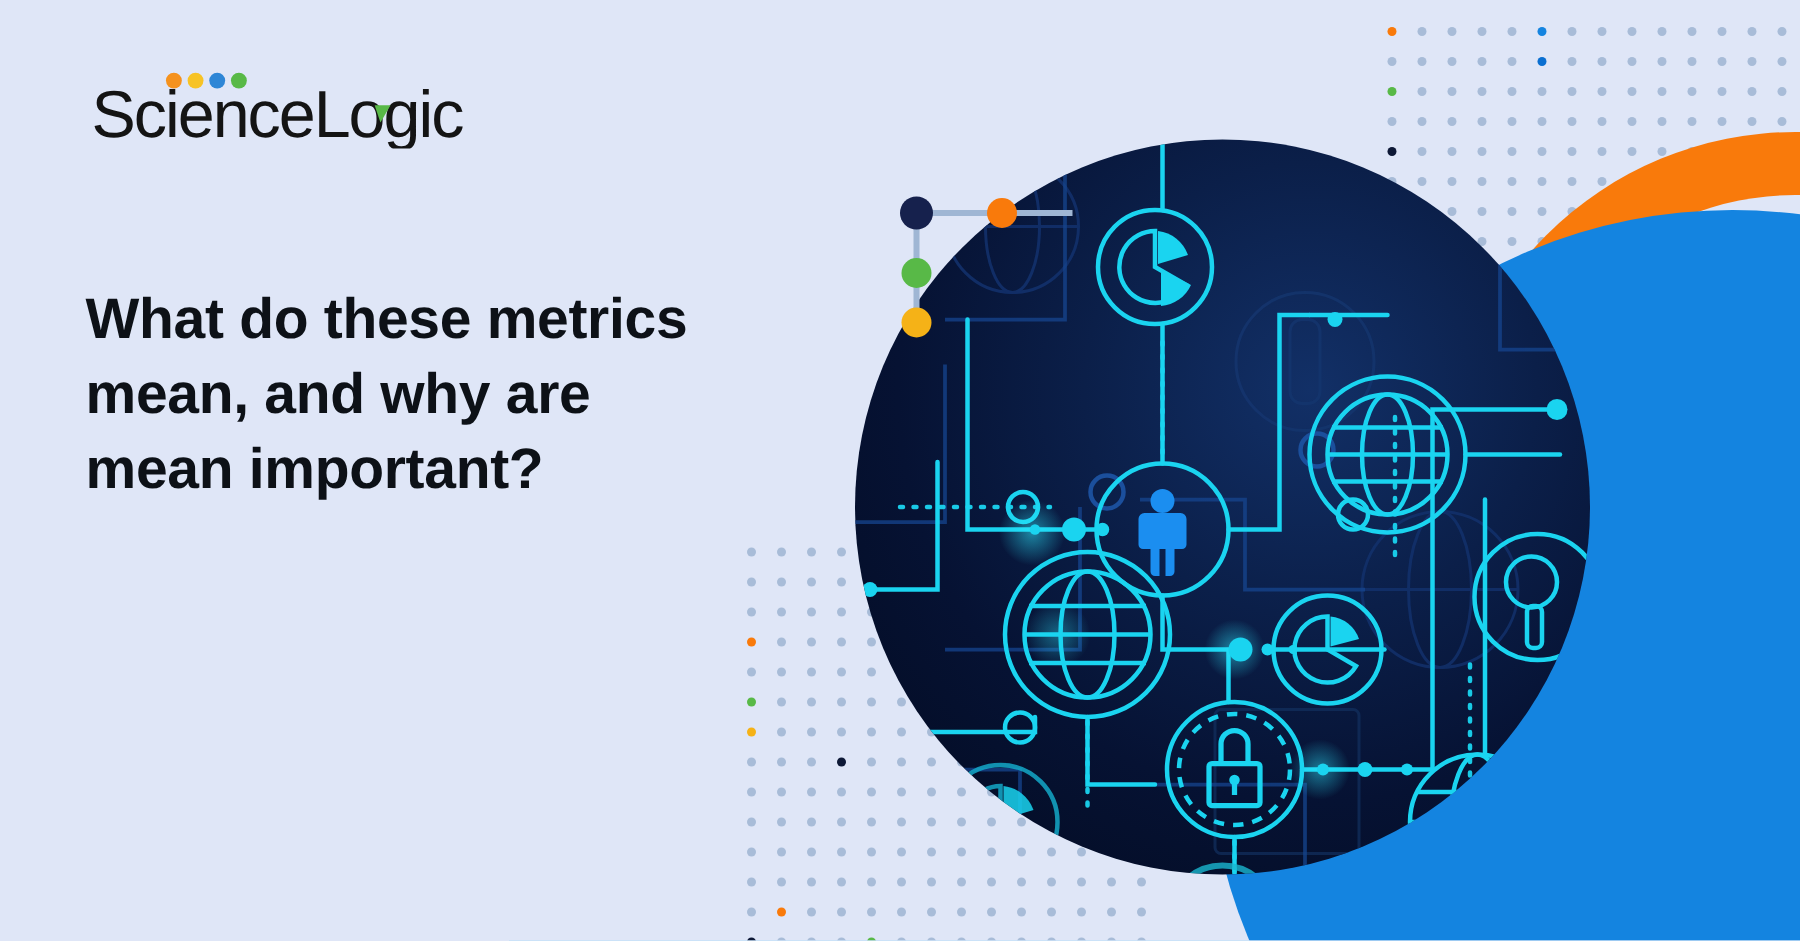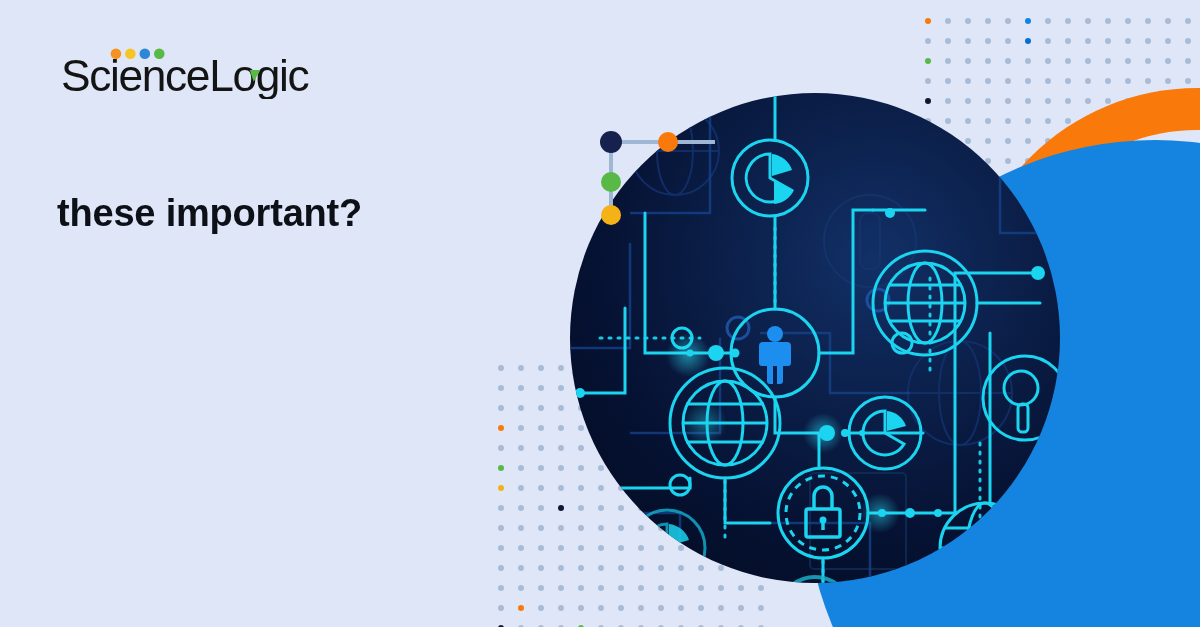--- a/index.html
+++ b/index.html
@@ -722,17 +722,19 @@
     <svg class="logo" viewBox="0 0 272 54" width="264" height="52" xmlns="http://www.w3.org/2000/svg">
       <circle cx="57" cy="7" r="5.5" fill="#f5921e"></circle>
       <circle cx="72" cy="7" r="5.5" fill="#f7c325"></circle>
       <circle cx="87" cy="7" r="5.5" fill="#2e86d6"></circle>
       <circle cx="102" cy="7" r="5.5" fill="#58b947"></circle>
       <text x="0" y="46" font-family="'Liberation Sans', sans-serif" font-size="46" letter-spacing="-1.4" fill="#141414">ScienceLogic</text>
       <polygon points="196,24 207,24 200,36" fill="#58b947"></polygon>
     </svg>
 
     <h1 class="headline">
-      <span class="hl-line">these important?</span>
+      <span class="hl-line">What do these metrics</span>
+      <span class="hl-line">mean, and why are</span>
+      <span class="hl-line">mean important?</span>
     </h1>
 
   </div>
 </div>
 
 </body></html>

